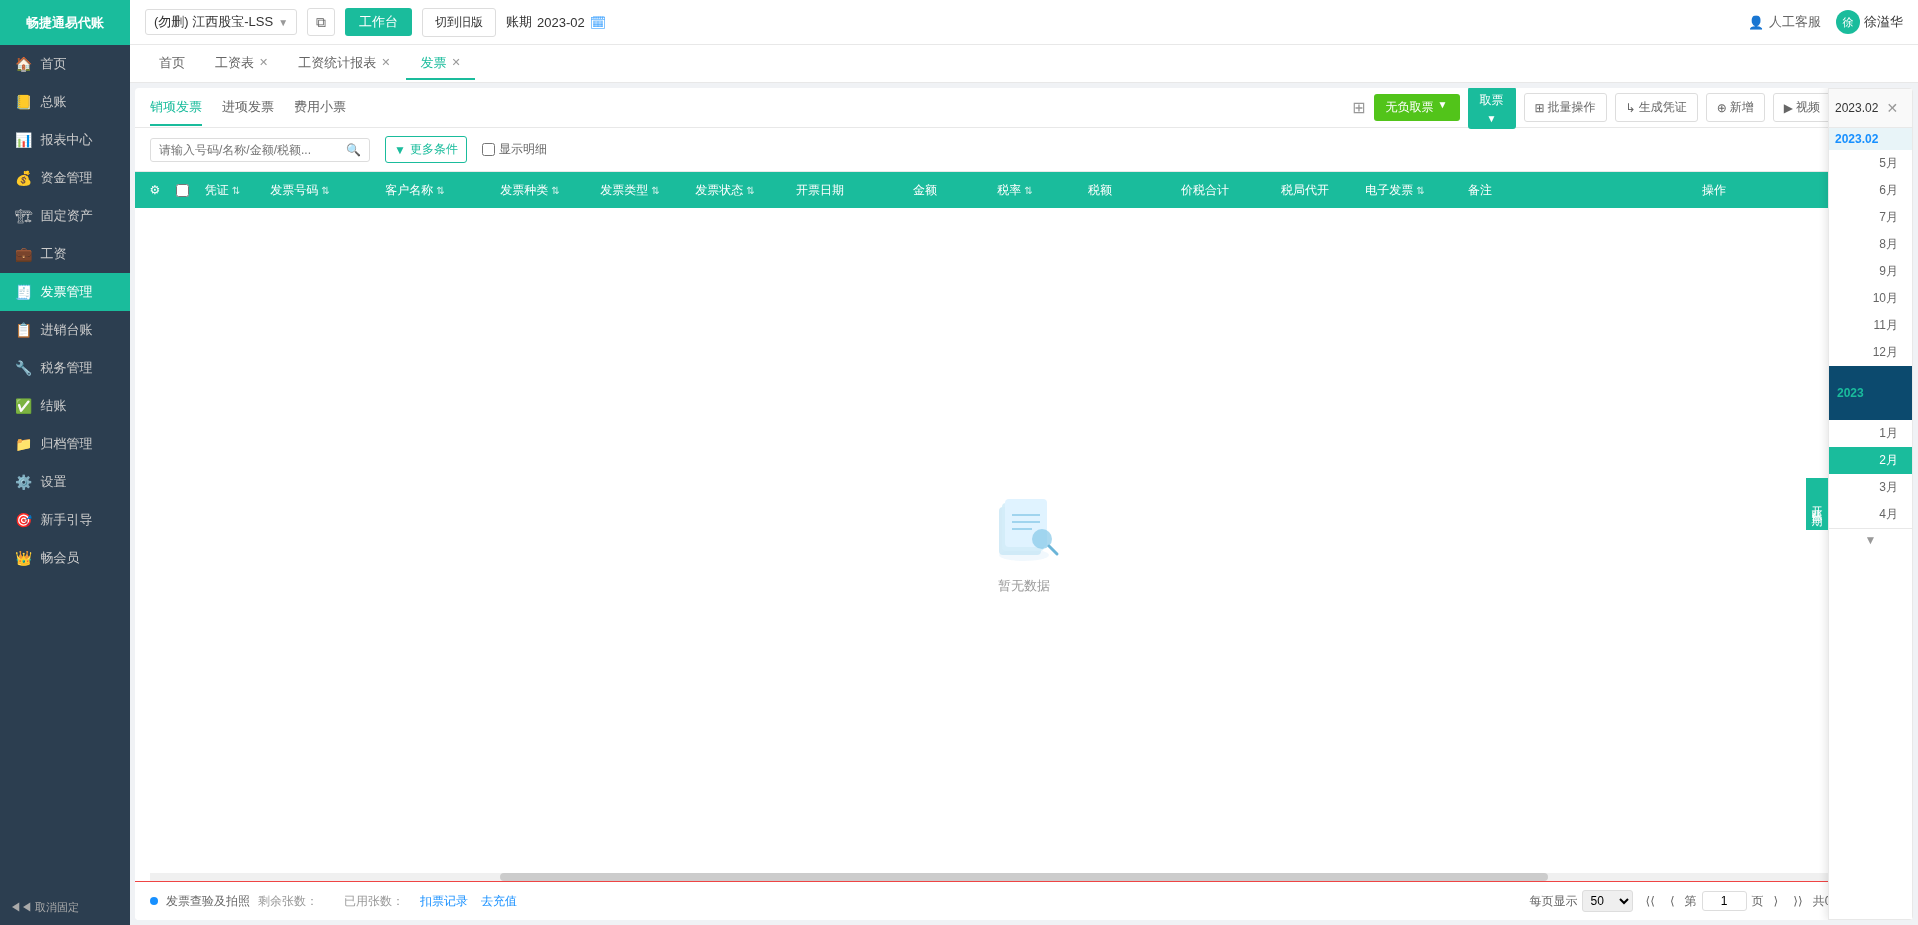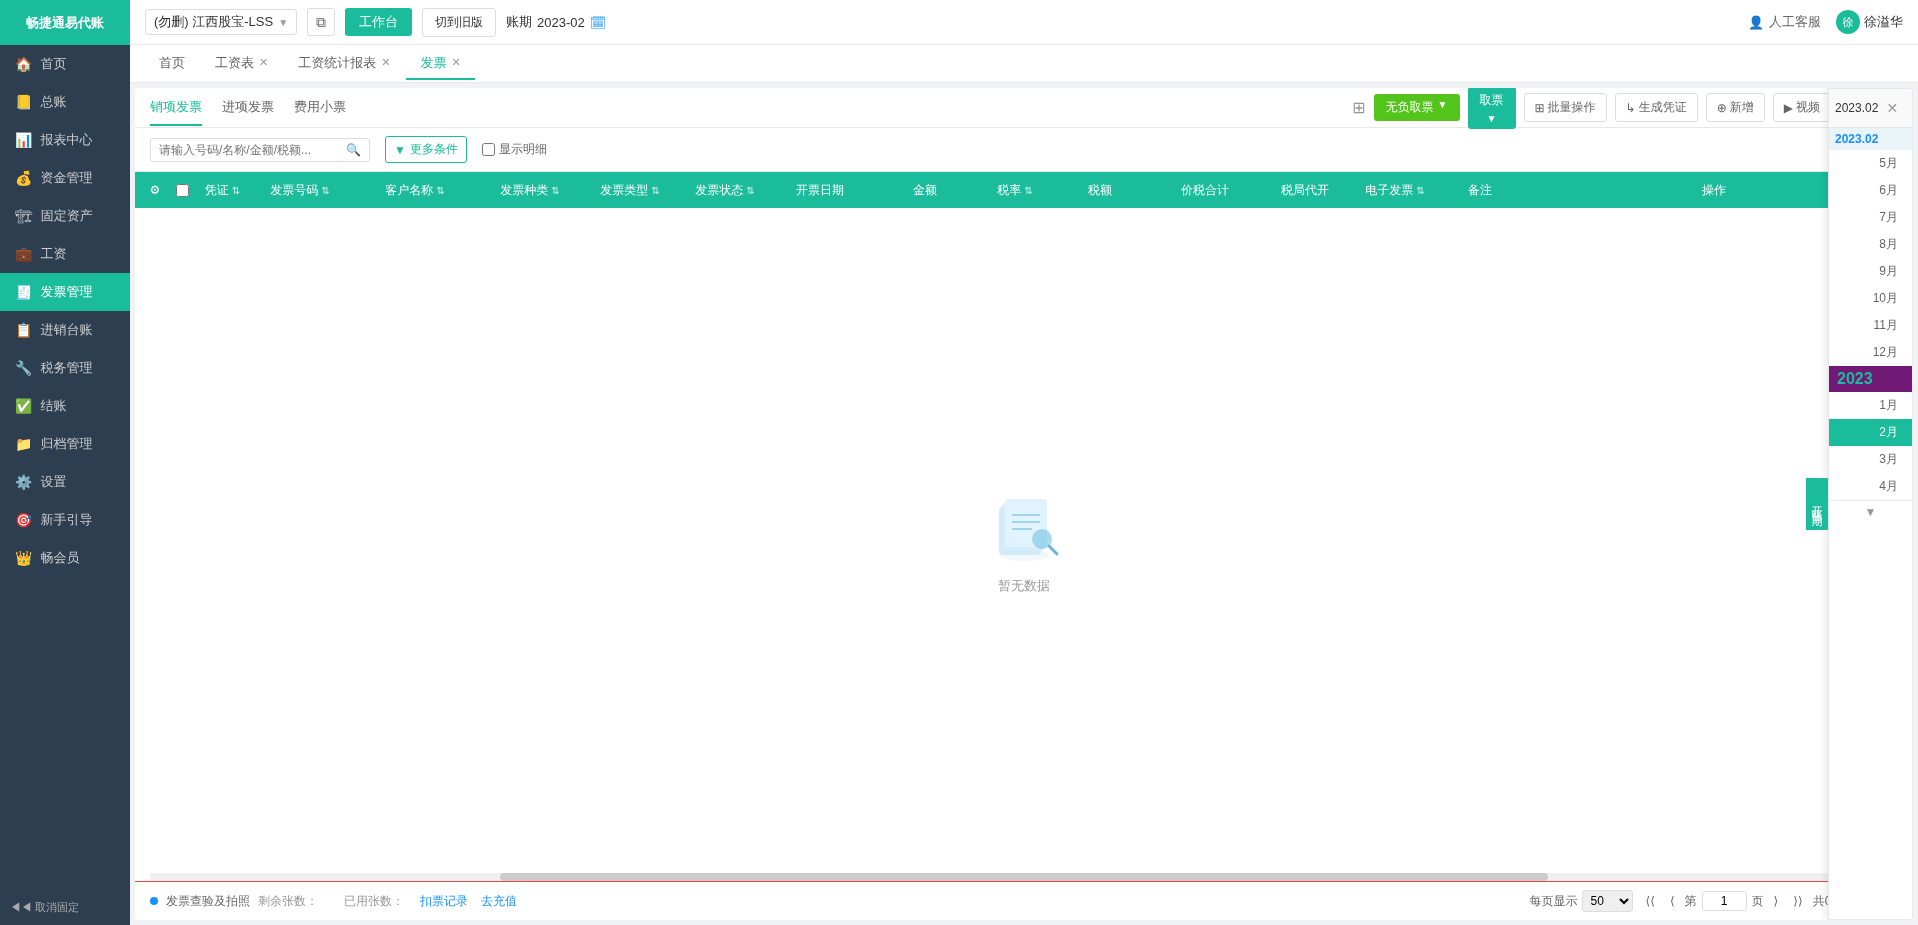--- a/index.html
+++ b/index.html
@@ -324,24 +324,24 @@
     }
     .date-item {
       padding: 5px 14px;
       font-size: 12px;
       color: #666;
       cursor: pointer;
       text-align: right;
     }
     .date-item.active { background: #1abc9c; color: white; }
     .date-year-header {
-      padding: 4px 8px;
-      font-size: 16px;
+      padding: 20px 8px;
+      font-size: 12px;
       color: #1abc9c;
-      background: #701a75;
+      background: #0c4a6e;
       font-weight: bold;
     }
     .panel-close-btn {
       width: 28px; height: 28px;
       display: flex; align-items: center; justify-content: center;
       cursor: pointer;
       color: #999;
       font-size: 14px;
     }
     .panel-expand-btn {

